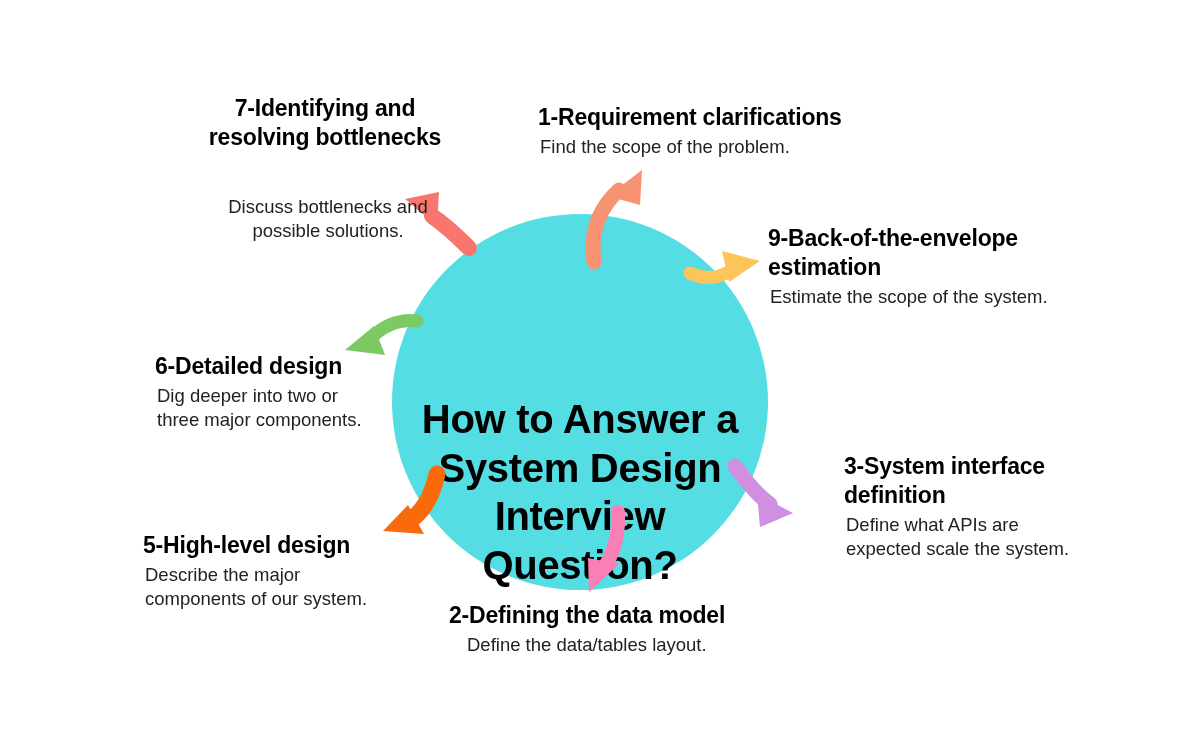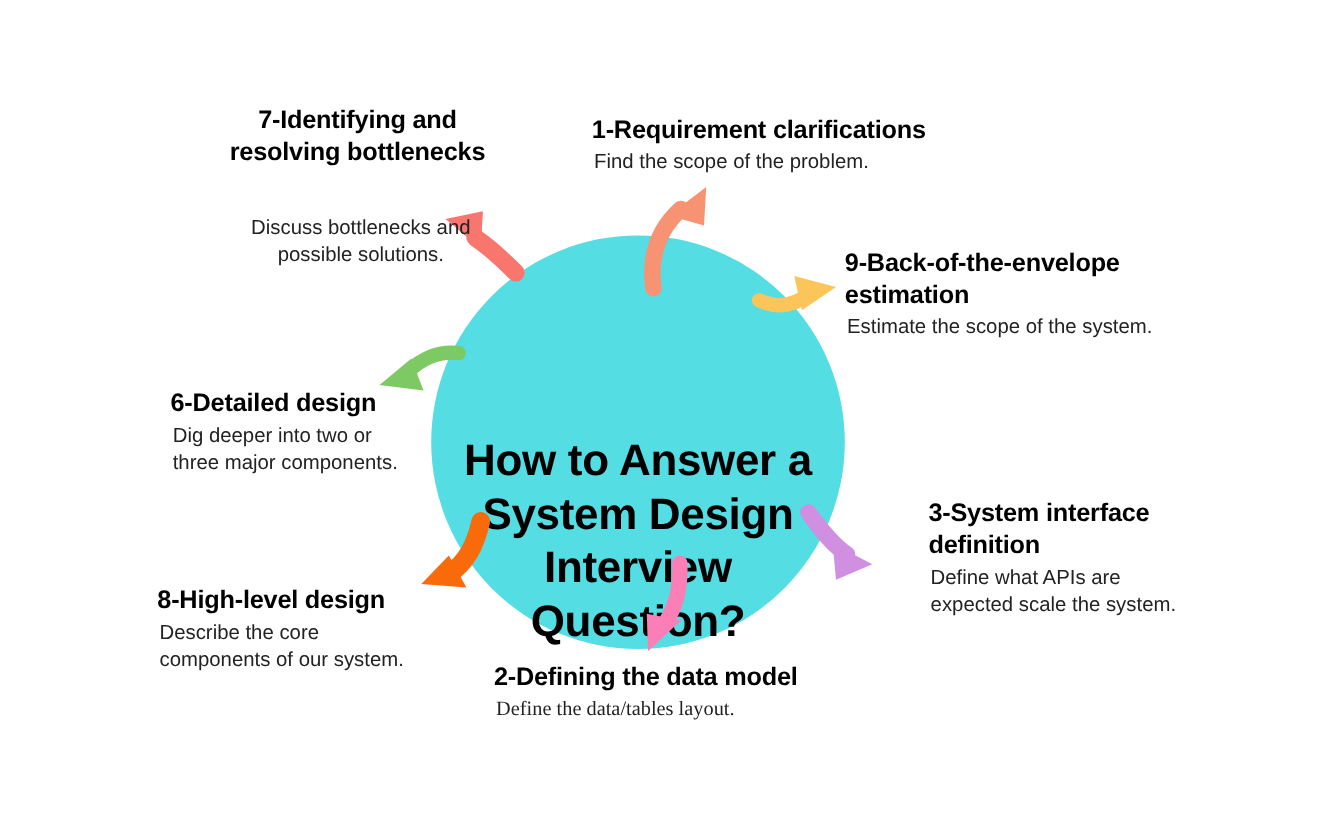--- a/index.html
+++ b/index.html
@@ -80,21 +80,21 @@
   #step-1 { left: 538px; top: 103px; width: 400px; }
   #step-1 .step-desc { margin-left: 2px; }
 
   #step-2 { left: 768px; top: 224px; width: 330px; }
   #step-2 .step-desc { margin-left: 2px; }
 
   #step-3 { left: 844px; top: 452px; width: 300px; }
   #step-3 .step-desc { margin-left: 2px; }
 
   #step-4 { left: 449px; top: 601px; width: 380px; }
-  #step-4 .step-desc { margin-left: 2px; font-family: Liberation Serif, serif; }
+  #step-4 .step-desc { margin-left: 18px; }
 
   #step-5 { left: 143px; top: 531px; width: 300px; }
   #step-5 .step-desc { margin-left: 2px; }
 
   #step-6 { left: 121px; top: 352px; width: 290px; margin-left: 34px; }
   #step-6 .step-desc { margin-left: 2px; }
 
   #step-7 { left: 165px; top: 94px; width: 320px; text-align: center; }
   #step-7 .step-desc { margin-left: 6px; margin-top: 43px; }
 </style>
@@ -164,22 +164,22 @@
     <div class="step-desc">Define what APIs are
 expected scale the system.</div>
   </div>
 
   <div class="step" id="step-4">
     <div class="step-title">2-Defining the data model</div>
     <div class="step-desc">Define the data/tables layout.</div>
   </div>
 
   <div class="step" id="step-5">
-    <div class="step-title">8-High-level design</div>
-    <div class="step-desc">Describe the core
+    <div class="step-title">5-High-level design</div>
+    <div class="step-desc">Describe the major
 components of our system.</div>
   </div>
 
   <div class="step" id="step-6">
     <div class="step-title">6-Detailed design</div>
     <div class="step-desc">Dig deeper into two or
 three major components.</div>
   </div>
 
   <div class="step" id="step-7">

